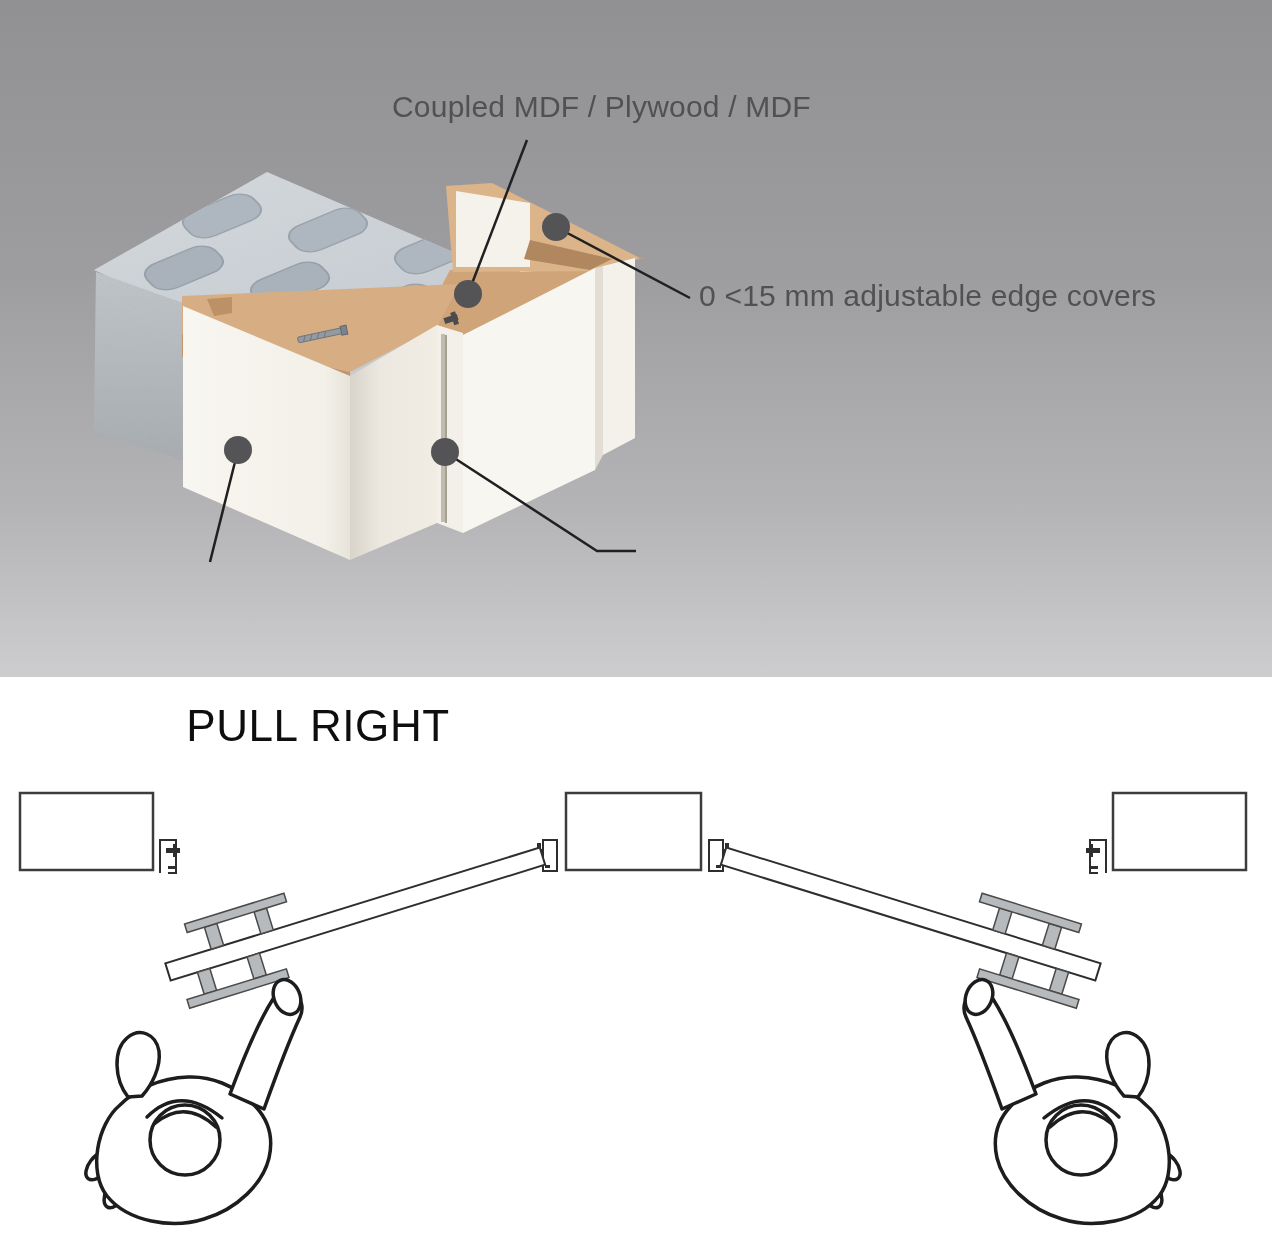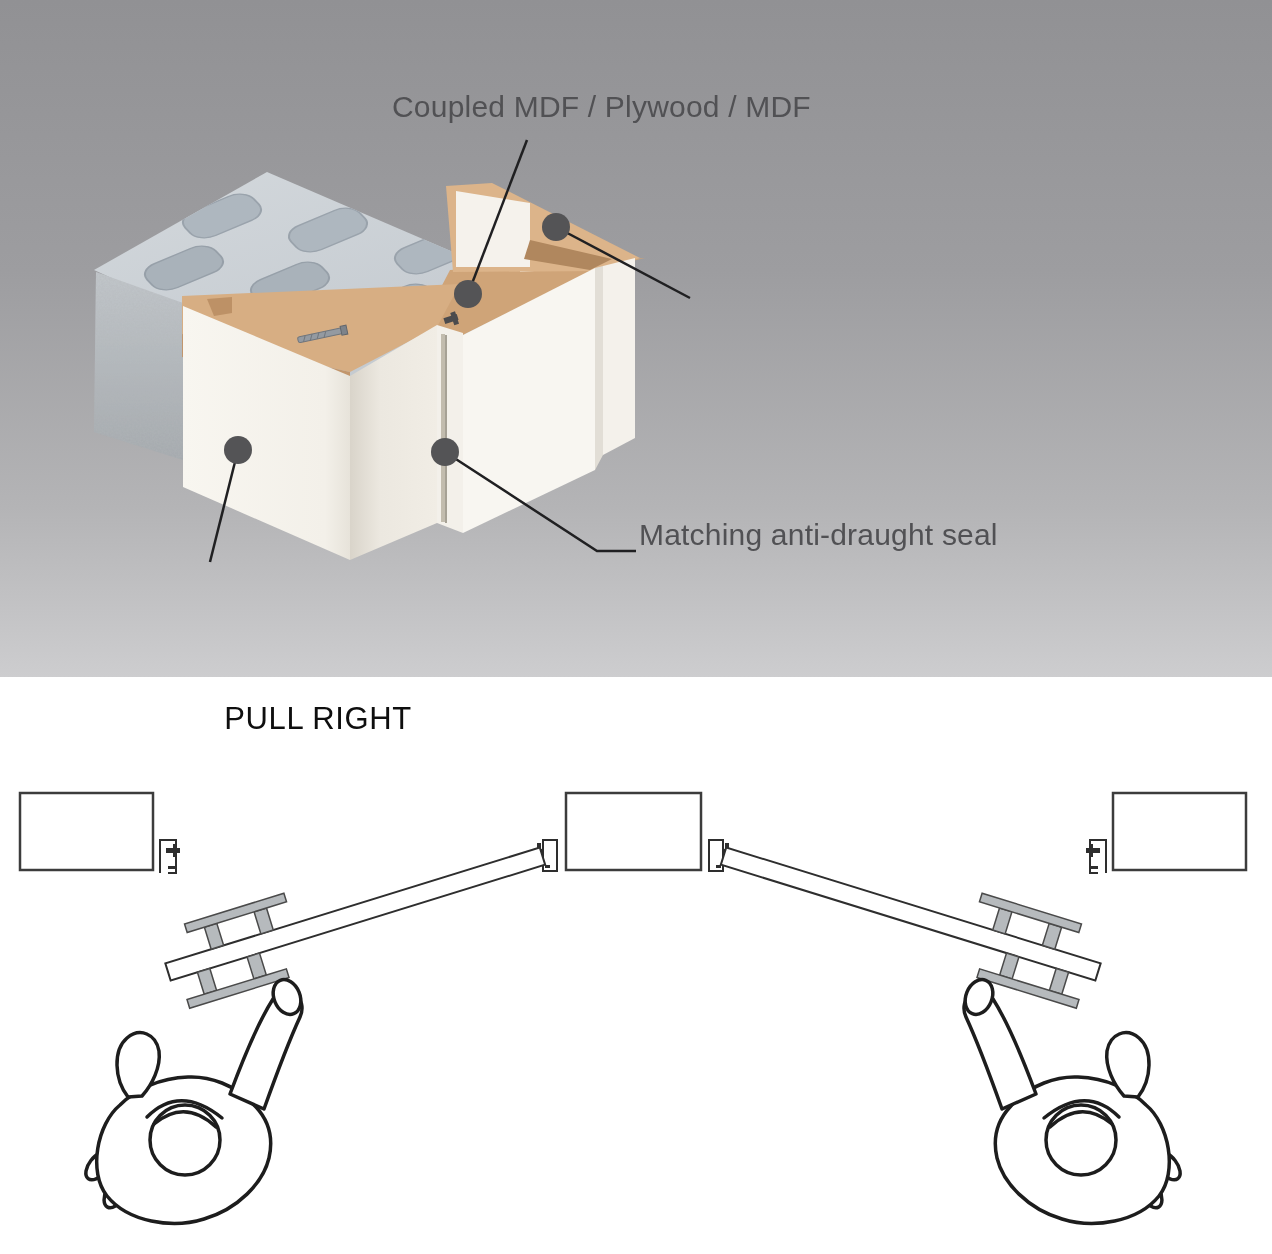--- a/index.html
+++ b/index.html
@@ -9,21 +9,21 @@
           background:linear-gradient(180deg,#919194 0%, #9d9da0 40%, #b4b4b6 75%, #cdcdcf 100%); }
   .top-section svg { position:absolute; left:0; top:0; }
   .callout-label { position:absolute; font-size:30px; color:#515154; white-space:nowrap;
           letter-spacing:0.2px; }
   .lbl-coupled { left:392px; top:90px; }
   .lbl-covers  { left:699px; top:279px; }
   .lbl-seal    { left:639px; top:518px; }
   .lbl-fixed   { left:86px;  top:570px; }
   .bottom-section { position:absolute; left:0; top:677px; width:1272px; height:577px; background:#ffffff; }
   .bottom-section svg { position:absolute; left:0; top:0; }
-  .pull-title { position:absolute; font-size:31px; font-weight:500; color:#0e0e0e;
+  .pull-title { position:absolute; font-size:44px; font-weight:500; color:#0e0e0e;
           transform:translateX(-50%); letter-spacing:0.6px; white-space:nowrap; }
   .pull-right-title { left:318px; top:24px; }
   .pull-left-title  { left:886px; top:24px; }
 </style>
 </head>
 <body>
 
 <div class="page">
 
   <div class="top-section">
@@ -137,21 +137,21 @@
       </g>
       <g fill="#545456">
         <circle cx="468" cy="294" r="14"></circle>
         <circle cx="556" cy="227" r="14"></circle>
         <circle cx="445" cy="452" r="14"></circle>
         <circle cx="238" cy="450" r="14"></circle>
       </g>
     </svg>
 
     <div class="callout-label lbl-coupled">Coupled MDF / Plywood / MDF</div>
-    <div class="callout-label lbl-seal">Matching anti-draught seal</div>
+    <div class="callout-label lbl-covers">0 &lt;15 mm adjustable edge covers</div>
   </div>
 
   <div class="bottom-section">
     <div class="pull-title pull-right-title">PULL RIGHT</div>
 
     <svg width="1272" height="577" viewBox="0 0 1272 577">
 
       <rect x="566" y="116" width="135" height="77" fill="#ffffff" stroke="#3c3c3c" stroke-width="2.5"></rect>
 
       <g id="swingDiagram">

